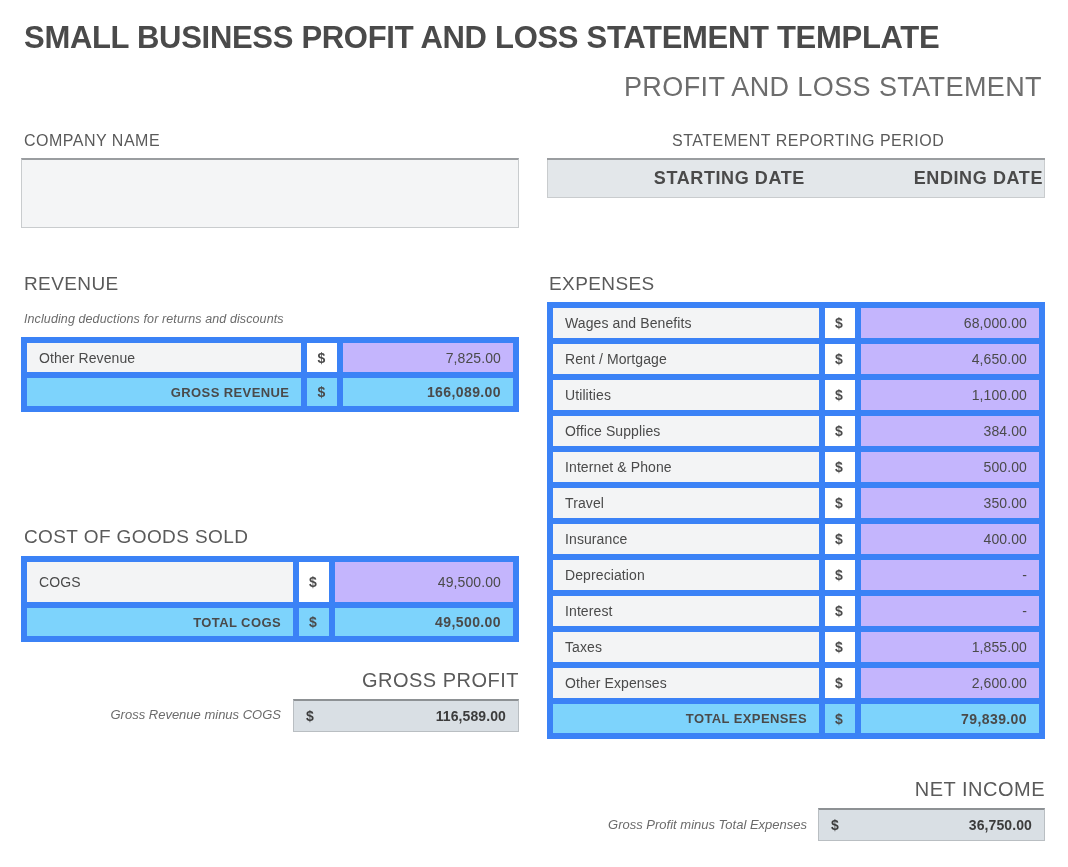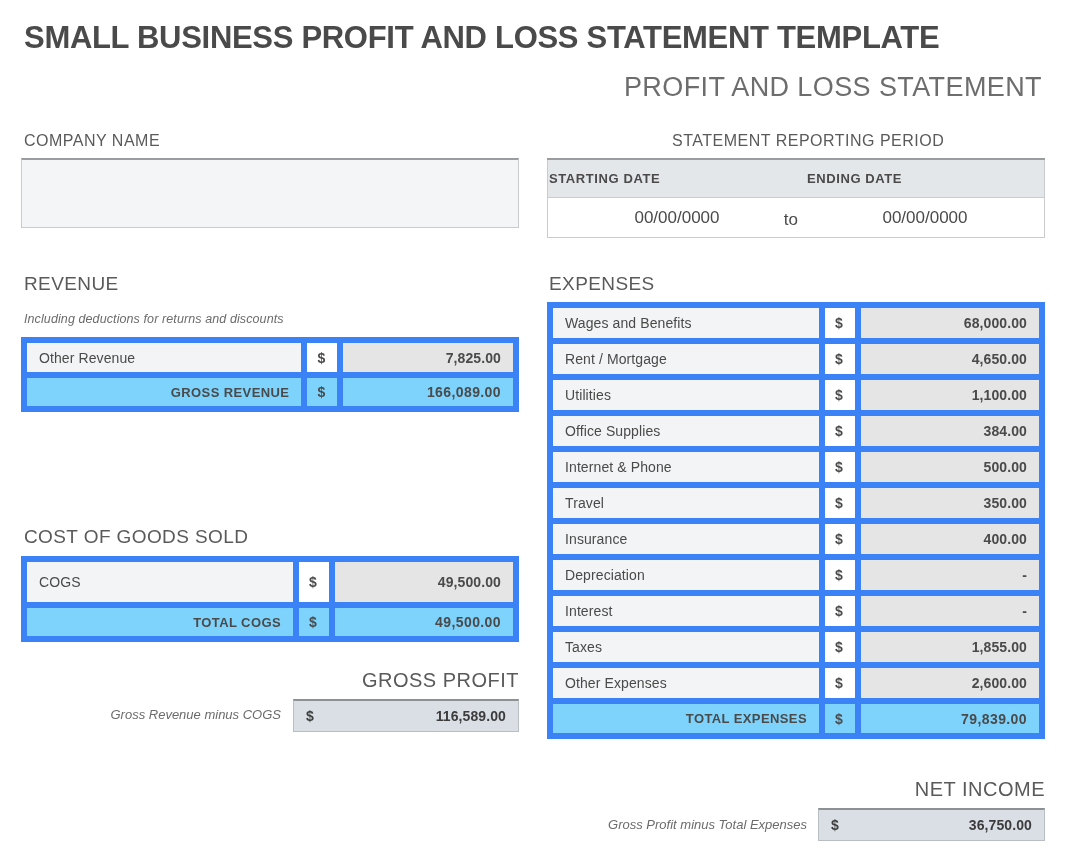--- a/index.html
+++ b/index.html
@@ -89,25 +89,25 @@
     top: 158px;
     width: 498px;
     border: 1px solid #c9ccce;
     border-top: 2px solid #9a9da0;
     box-sizing: border-box;
     border-collapse: collapse;
   }
   .period-head-row td {
     background: #e3e7ea;
     height: 35px;
-    font-size: 13px;
+    font-size: 18px;
     font-weight: 700;
     letter-spacing: 0.6px;
     color: #4a4a4a;
-    text-align: left;
+    text-align: right;
     border-bottom: 1px solid #c9ccce;
   }
   .period-val-row td {
     background: #ffffff;
     height: 37px;
     font-size: 17px;
     color: #4a4a4a;
     text-align: center;
   }
 
@@ -130,25 +130,24 @@
     letter-spacing: 0.1px;
   }
   td.cur {
     background: #ffffff;
     width: 36px;
     padding-left: 10px;
     font-weight: 700;
     font-size: 14px;
   }
   td.amt {
-    background: #e5e5e5;
+    background: #c4b5fd;
     text-align: right;
     padding-right: 12px;
     letter-spacing: 0.1px;
-    font-weight: bold;
   }
   tr.total td {
     background: #7dd3fc;
     font-weight: 700;
     border-top: 2px solid #9a9da0;
     letter-spacing: 0.4px;
   }
   tr.total td.lbl {
     text-align: right;
     padding-right: 12px;
@@ -201,27 +200,20 @@
 <div class="field-label" style="left:24px; top:132px;">COMPANY NAME</div>
 <div class="company-box"></div>
 
 <div class="field-label" style="left:672px; top:132px;">STATEMENT REPORTING PERIOD</div>
 
 <table class="period-table">
   <tbody>
       <tr class="period-head-row">
     <td style="width:52%;">STARTING DATE</td>
     <td style="width:48%;">ENDING DATE</td>
-  </tr>
-  <tr class="period-val-row">
-    <td style="position:relative;">
-      <span>00/00/0000</span>
-      <span class="sep" style="position:absolute; right:8px; top:12px;">to</span>
-    </td>
-    <td>00/00/0000</td>
   </tr>
 </tbody>
   </table>
 
 <div class="section-head" style="left:24px; top:273px;">REVENUE</div>
 <div class="section-note" style="left:24px; top:312px;">Including deductions for returns and discounts</div>
 
 <table class="fin" style="left:21px; top:337px; width:498px;">
   <tbody>
   <tr>

